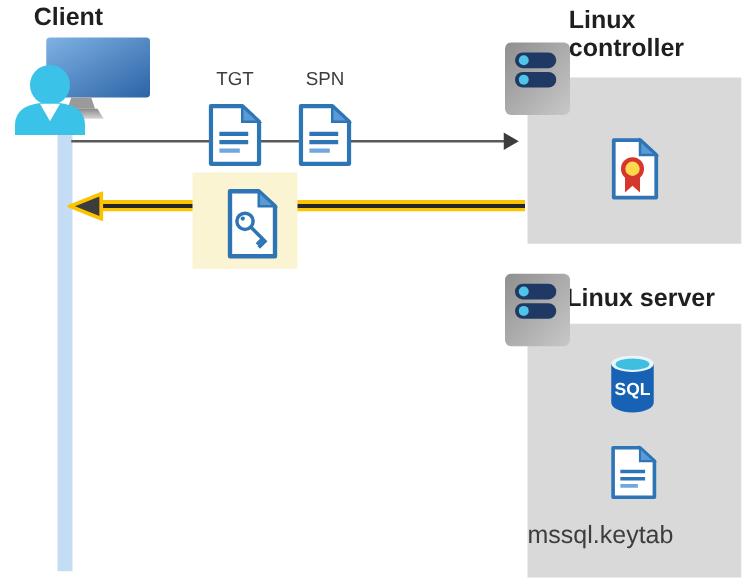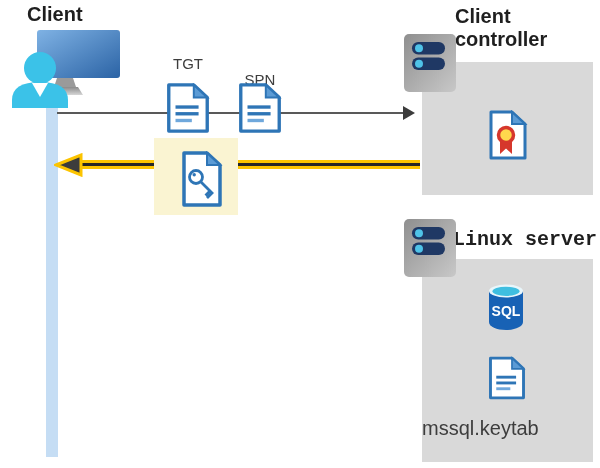--- a/index.html
+++ b/index.html
@@ -21,30 +21,30 @@
   
   #gray-arrow-line{left:57px;top:112px;width:347px;height:2px;background:#595959;z-index:1;}
   #gray-arrow-head{left:403px;top:106px;width:0;height:0;
     border-left:12px solid #3c3c3c;border-top:7px solid transparent;border-bottom:7px solid transparent;z-index:1;}
   #yellow-arrow-shaft{left:78px;top:160px;width:342px;height:9px;z-index:1;
     background:linear-gradient(to bottom,#fcc400 0 3px,#262626 3px 6px,#fcc400 6px 9px);}
   #yellow-arrow-head{left:54px;top:153px;z-index:1;}
   #highlight-box{left:154px;top:138px;width:84px;height:77px;background:#faf4d2;z-index:2;}
   
   #tgt-label{left:165px;top:55px;width:46px;}
-  #spn-label{left:237px;top:71px;width:46px;}
+  #spn-label{left:237px;top:55px;width:46px;}
   #tgt-doc{left:165px;top:83px;z-index:3;}
   #spn-doc{left:237px;top:83px;z-index:3;}
   #key-doc{left:181px;top:151px;z-index:3;}
   
   #dc-server-icon{left:403px;top:33px;z-index:3;}
   #dc-title{left:455px;top:5px;width:135px;}
   #cert-icon{left:488px;top:110px;z-index:3;}
   #linux-server-icon{left:403px;top:218px;z-index:3;}
-  #linux-title{left:453px;top:228px;width:140px;white-space:nowrap;font-family:Liberation Mono, monospace;}
+  #linux-title{left:453px;top:228px;width:140px;white-space:nowrap;}
   #sql-icon{left:487px;top:283px;z-index:3;}
   #keytab-doc{left:488px;top:354px;z-index:3;}
   #keytab-label{left:422px;top:417px;width:171px;font-size:20px;color:#3d3d3d;text-align:left;}
 </style>
 </head>
 <body>
 
 <div id="canvas">
 
   <svg width="0" height="0" style="position:absolute" aria-hidden="true">
@@ -113,21 +113,21 @@
     <path d="M20 31 L29 40 M29 40 L25.5 43.5 M26 37 L31 42 L27 46" fill="none" stroke="#2e75b6" stroke-width="2.8" stroke-linecap="square"></path>
   </svg>
 
   <svg class="abs" id="dc-server-icon" width="54" height="60" viewBox="0 0 54 60">
     <rect x="1" y="1" width="52" height="58" rx="5" fill="url(#srvgrad)"></rect>
     <rect x="9" y="9" width="33" height="12.5" rx="6.2" fill="#1f3864"></rect>
     <rect x="9" y="24.5" width="33" height="12.5" rx="6.2" fill="#1f3864"></rect>
     <circle cx="16" cy="15.2" r="4" fill="#4fc3e8"></circle>
     <circle cx="16" cy="30.7" r="4" fill="#4fc3e8"></circle>
   </svg>
-  <div class="abs title" id="dc-title">Client controller</div>
+  <div class="abs title" id="dc-title">Linux controller</div>
 
   <svg class="abs" id="cert-icon" width="40" height="50" viewBox="0 0 40 50">
     <path d="M3 2 H24 L37 14 V48 H3 Z" fill="#ffffff" stroke="#2e75b6" stroke-width="3" stroke-linejoin="round"></path>
     <path d="M24 2 V14 H37 Z" fill="#5b9bd5" stroke="#2e75b6" stroke-width="2"></path>
     <path d="M12 29 H24 V44 L18 38.5 L12 44 Z" fill="#d6372c"></path>
     <circle cx="18" cy="25" r="7.5" fill="#ffd84d" stroke="#d6372c" stroke-width="3.5"></circle>
   </svg>
 
   <svg class="abs" id="linux-server-icon" width="54" height="60" viewBox="0 0 54 60">
     <rect x="1" y="1" width="52" height="58" rx="5" fill="url(#srvgrad)"></rect>

